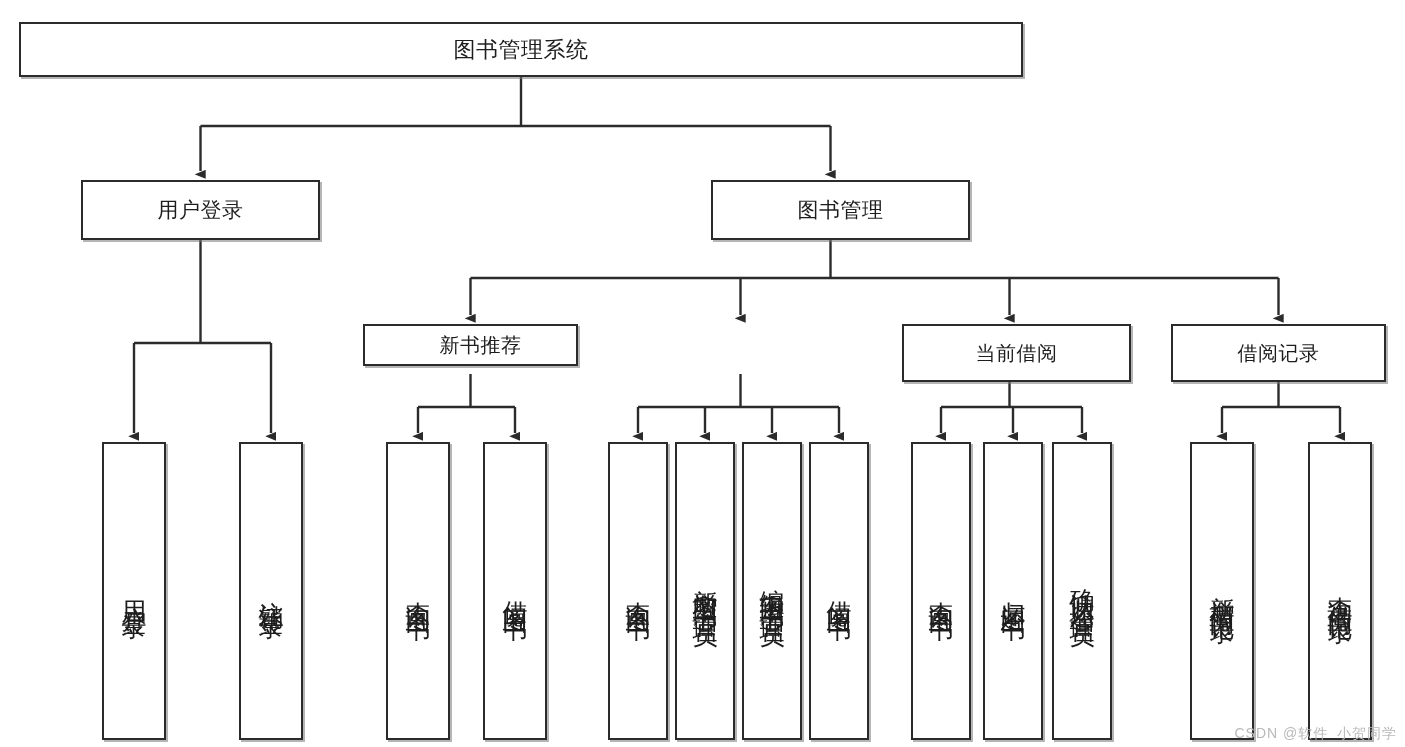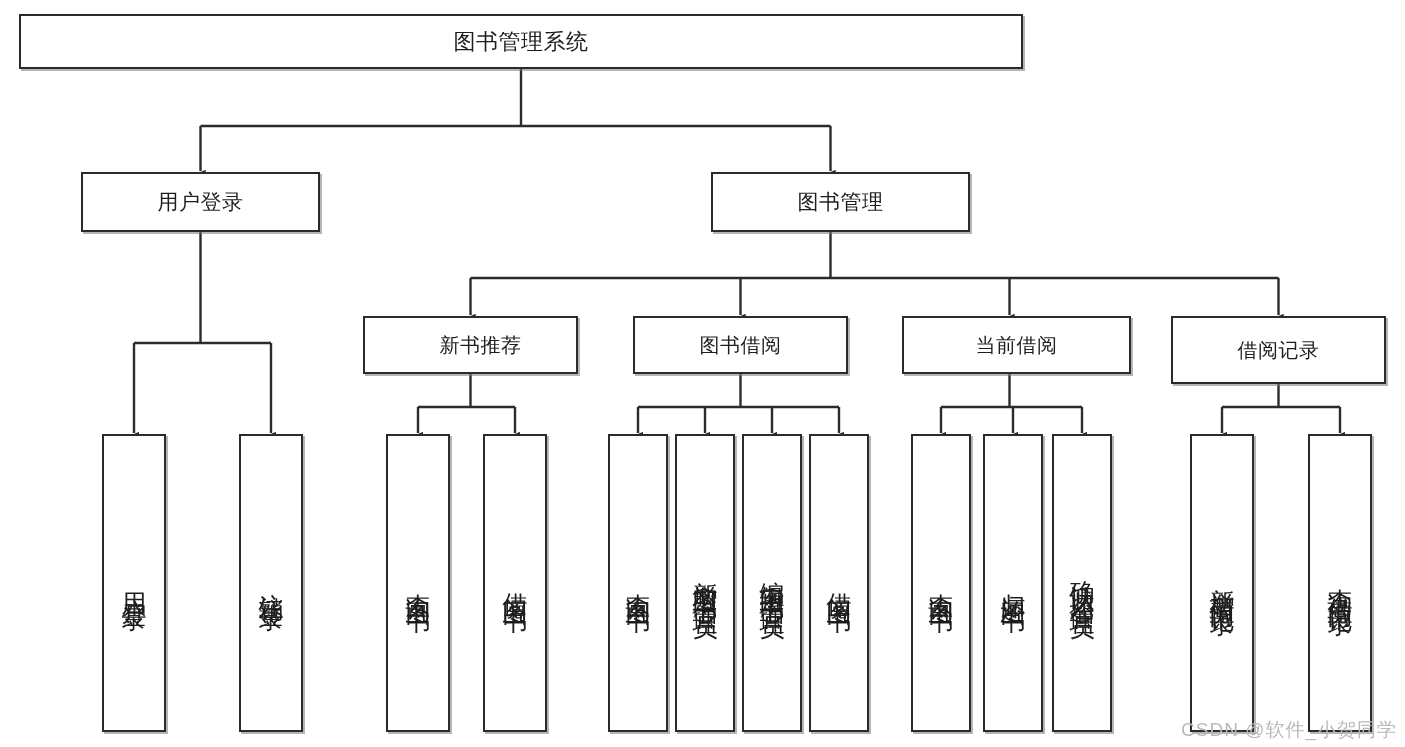--- a/index.html
+++ b/index.html
@@ -34,20 +34,21 @@
     position: absolute;
     z-index: 2;
     box-sizing: border-box;
     background: #ffffff;
     border: 2px solid #2b2b2b;
     box-shadow: 2px 2px 0 0 rgba(120,120,120,0.55);
     display: flex;
     align-items: center;
     justify-content: center;
     overflow: hidden;
+    margin-top: 8px;
   }
   .node .label {
     display: block;
     text-align: center;
     color: #1d1d1d;
     letter-spacing: 0.5px;
     line-height: 1.25;
     white-space: nowrap;
   }
   
@@ -69,21 +70,21 @@
     letter-spacing: 5px;
     white-space: nowrap;
     max-height: 100%;
   }
   
   #watermark {
     position: absolute;
     z-index: 3;
     right: 8px;
     bottom: 4px;
-    font-size: 19px;
+    font-size: 14px;
     color: #b9b9b9;
     letter-spacing: 1px;
     white-space: nowrap;
     font-family: "Liberation Sans", "DejaVu Sans", sans-serif;
   }
 </style>
 </head>
 <body>
 
 <div id="canvas">
@@ -135,30 +136,27 @@
     <span class="label">图书管理系统</span>
   </div>
 
   <div class="node lvl2" style="left: 81px; top: 172px; width: 239px; height: 60px;">
     <span class="label">用户登录</span>
   </div>
   <div class="node lvl2" style="left: 711px; top: 172px; width: 259px; height: 60px;">
     <span class="label">图书管理</span>
   </div>
 
-  <div class="node lvl3" style="left: 363px; top: 316px; width: 215px; height: 58px; padding-left: 20px;">
+  <div class="node lvl3" style="left: 363px; top: 316px; width: 215px; height: 42px; padding-left: 20px;">
     <span class="label">新书推荐</span>
-  </div>
-  <div class="node lvl3" style="left: 633px; top: 316px; width: 215px; height: 58px;">
-    <span class="label">图书借阅</span>
   </div>
   <div class="node lvl3" style="left: 902px; top: 316px; width: 229px; height: 58px;">
     <span class="label">当前借阅</span>
   </div>
-  <div class="node lvl3" style="left: 1171px; top: 316px; width: 215px; height: 68px;">
+  <div class="node lvl3" style="left: 1171px; top: 316px; width: 215px; height: 58px;">
     <span class="label">借阅记录</span>
   </div>
 
   <div class="node leaf" style="left: 102px; top: 434px; width: 64px; height: 298px;">
     <span class="label">用户登录</span>
   </div>
   <div class="node leaf" style="left: 239px; top: 434px; width: 64px; height: 298px;">
     <span class="label">注销登录</span>
   </div>
   <div class="node leaf" style="left: 386px; top: 434px; width: 64px; height: 298px;">

